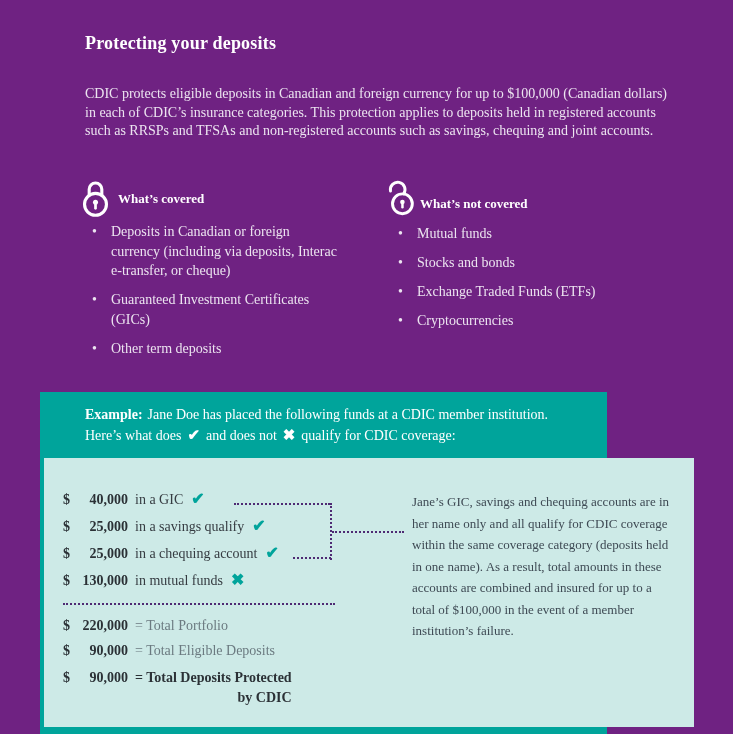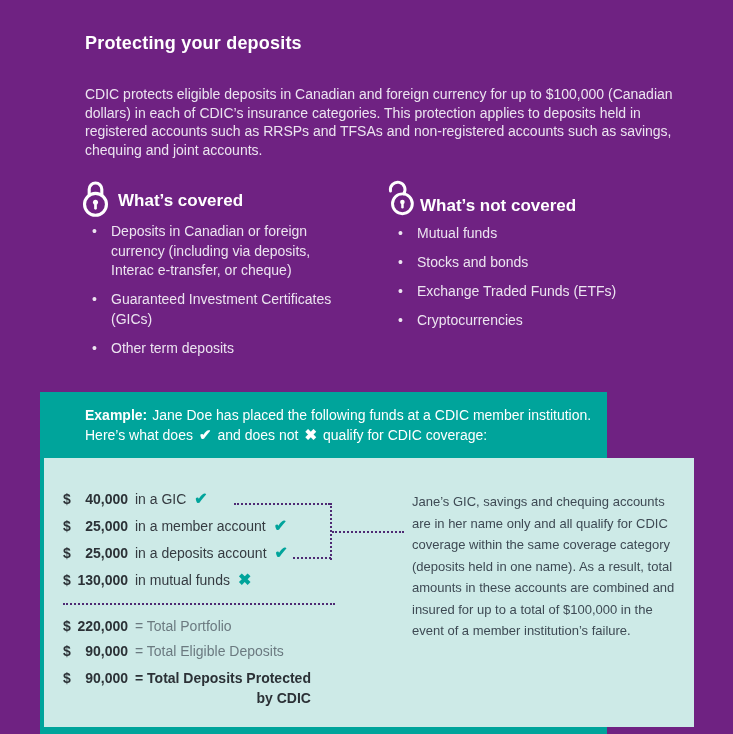--- a/index.html
+++ b/index.html
@@ -1,35 +1,35 @@
 <!DOCTYPE html>
 <html><head>
 <meta charset="utf-8">
 <style>
   * { margin:0; padding:0; box-sizing:border-box; }
   body { background:#4a1758; font-family:"Liberation Sans", sans-serif; }
   .page {
     position:relative; width:733px; height:734px;
     background:#6f2282; overflow:hidden;
-    font-family:Liberation Sans, sans-serif;
+    font-family:Liberation Serif, serif;
   }
   .page-title {
     position:absolute; left:85px; top:33px;
     font-size:18px; font-weight:700; color:#ffffff; letter-spacing:.2px;
   }
   .intro {
     position:absolute; left:85px; top:85px; width:588px;
     font-size:14px; line-height:18.6px; color:#ece4f0;
   }
   
   .lock-icon { position:absolute; }
   .lock-covered { left:79px; top:178px; }
   .lock-notcovered { left:385px; top:174px; }
   .col-heading {
-    position:absolute; font-size:17px; font-weight:700; color:#ffffff;
+    position:absolute; font-size:13px; font-weight:700; color:#ffffff;
   }
   .heading-covered { left:118px; top:191px; }
   .heading-notcovered { left:420px; top:196px;text-align:right; }
   .bullet-list { position:absolute; list-style:none; }
   .list-covered { left:92px; top:222px; width:250px; }
   .list-notcovered { left:398px; top:224px; width:300px; }
   .bullet-list li {
     display:flex; margin-bottom:9.5px;
     font-size:14px; line-height:19.5px; color:#ece4f0;
   }
@@ -155,27 +155,27 @@
     <div class="amounts">
       <div class="amount-row">
         <span class="dollar">$</span>
         <span class="num">40,000</span>
         <span class="desc">in a GIC</span>
         <span class="mark">✔</span>
       </div>
       <div class="amount-row">
         <span class="dollar">$</span>
         <span class="num">25,000</span>
-        <span class="desc">in a member account</span>
+        <span class="desc">in a savings qualify</span>
         <span class="mark">✔</span>
       </div>
       <div class="amount-row">
         <span class="dollar">$</span>
         <span class="num">25,000</span>
-        <span class="desc">in a deposits account</span>
+        <span class="desc">in a chequing account</span>
         <span class="mark">✔</span>
       </div>
       <div class="amount-row">
         <span class="dollar">$</span>
         <span class="num">130,000</span>
         <span class="desc">in mutual funds</span>
         <span class="mark">✖</span>
       </div>
     </div>
 

